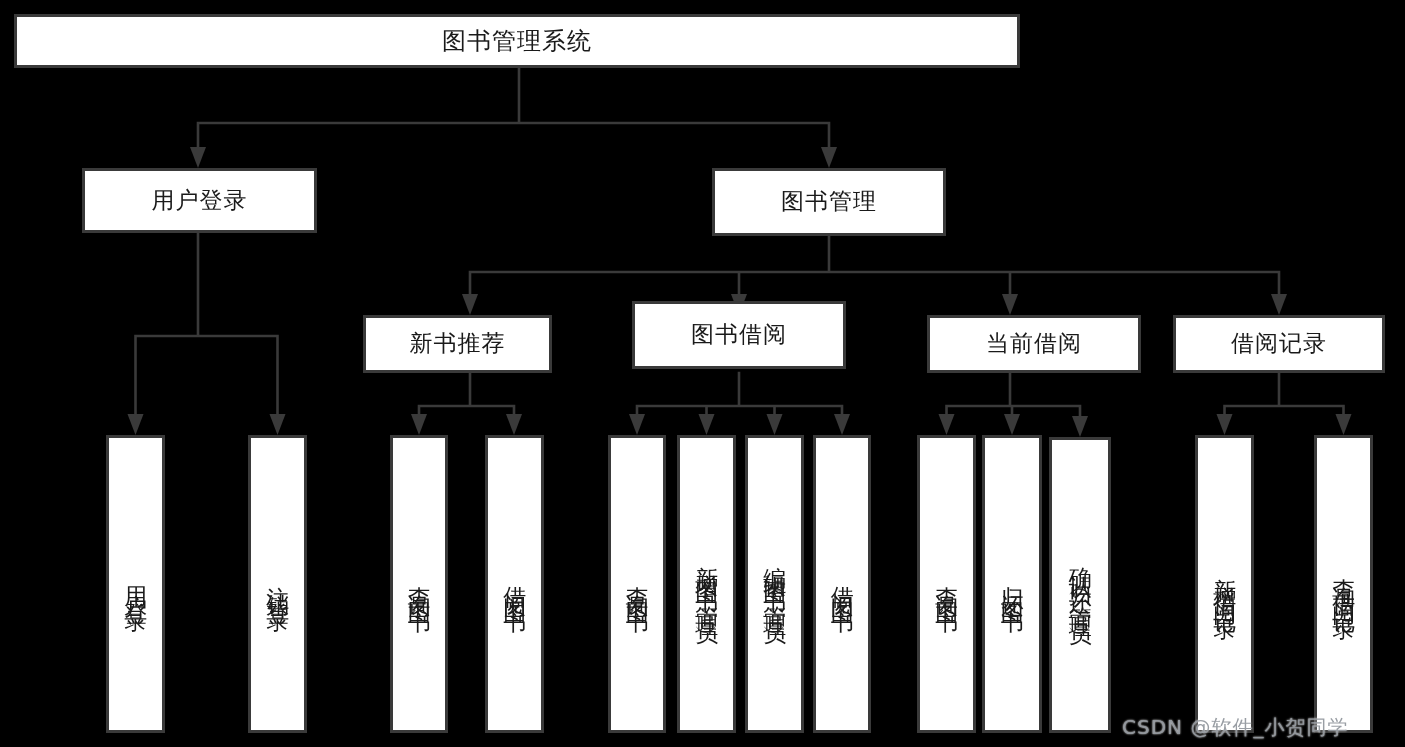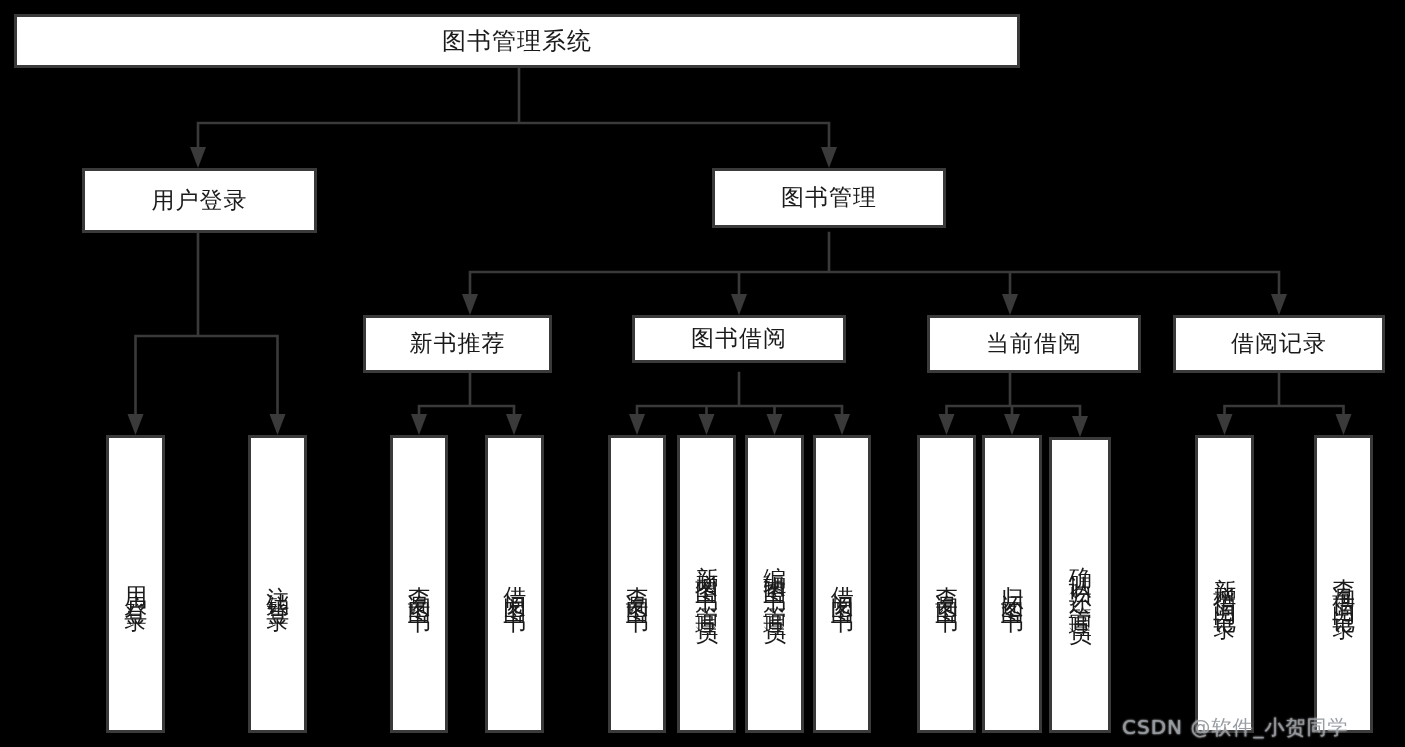--- a/index.html
+++ b/index.html
@@ -81,28 +81,28 @@
     </g>
   </svg>
 
   <div class="box root-box" style="left:14px;top:14px;width:1006px;height:54px;">
     <span>图书管理系统</span>
   </div>
 
   <div class="box" style="left:82px;top:168px;width:235px;height:65px;">
     <span>用户登录</span>
   </div>
-  <div class="box" style="left:712px;top:168px;width:234px;height:60px;">
+  <div class="box" style="left:712px;top:168px;width:234px;height:68px;">
     <span>图书管理</span>
   </div>
 
   <div class="box" style="left:363px;top:315px;width:189px;height:58px;">
     <span>新书推荐</span>
   </div>
-  <div class="box" style="left:632px;top:315px;width:214px;height:48px;">
+  <div class="box" style="left:632px;top:301px;width:214px;height:68px;">
     <span>图书借阅</span>
   </div>
   <div class="box" style="left:927px;top:315px;width:214px;height:58px;">
     <span>当前借阅</span>
   </div>
   <div class="box" style="left:1173px;top:315px;width:212px;height:58px;">
     <span>借阅记录</span>
   </div>
 
   <div class="box leaf" style="left:106px;top:435px;width:59px;height:298px;">

